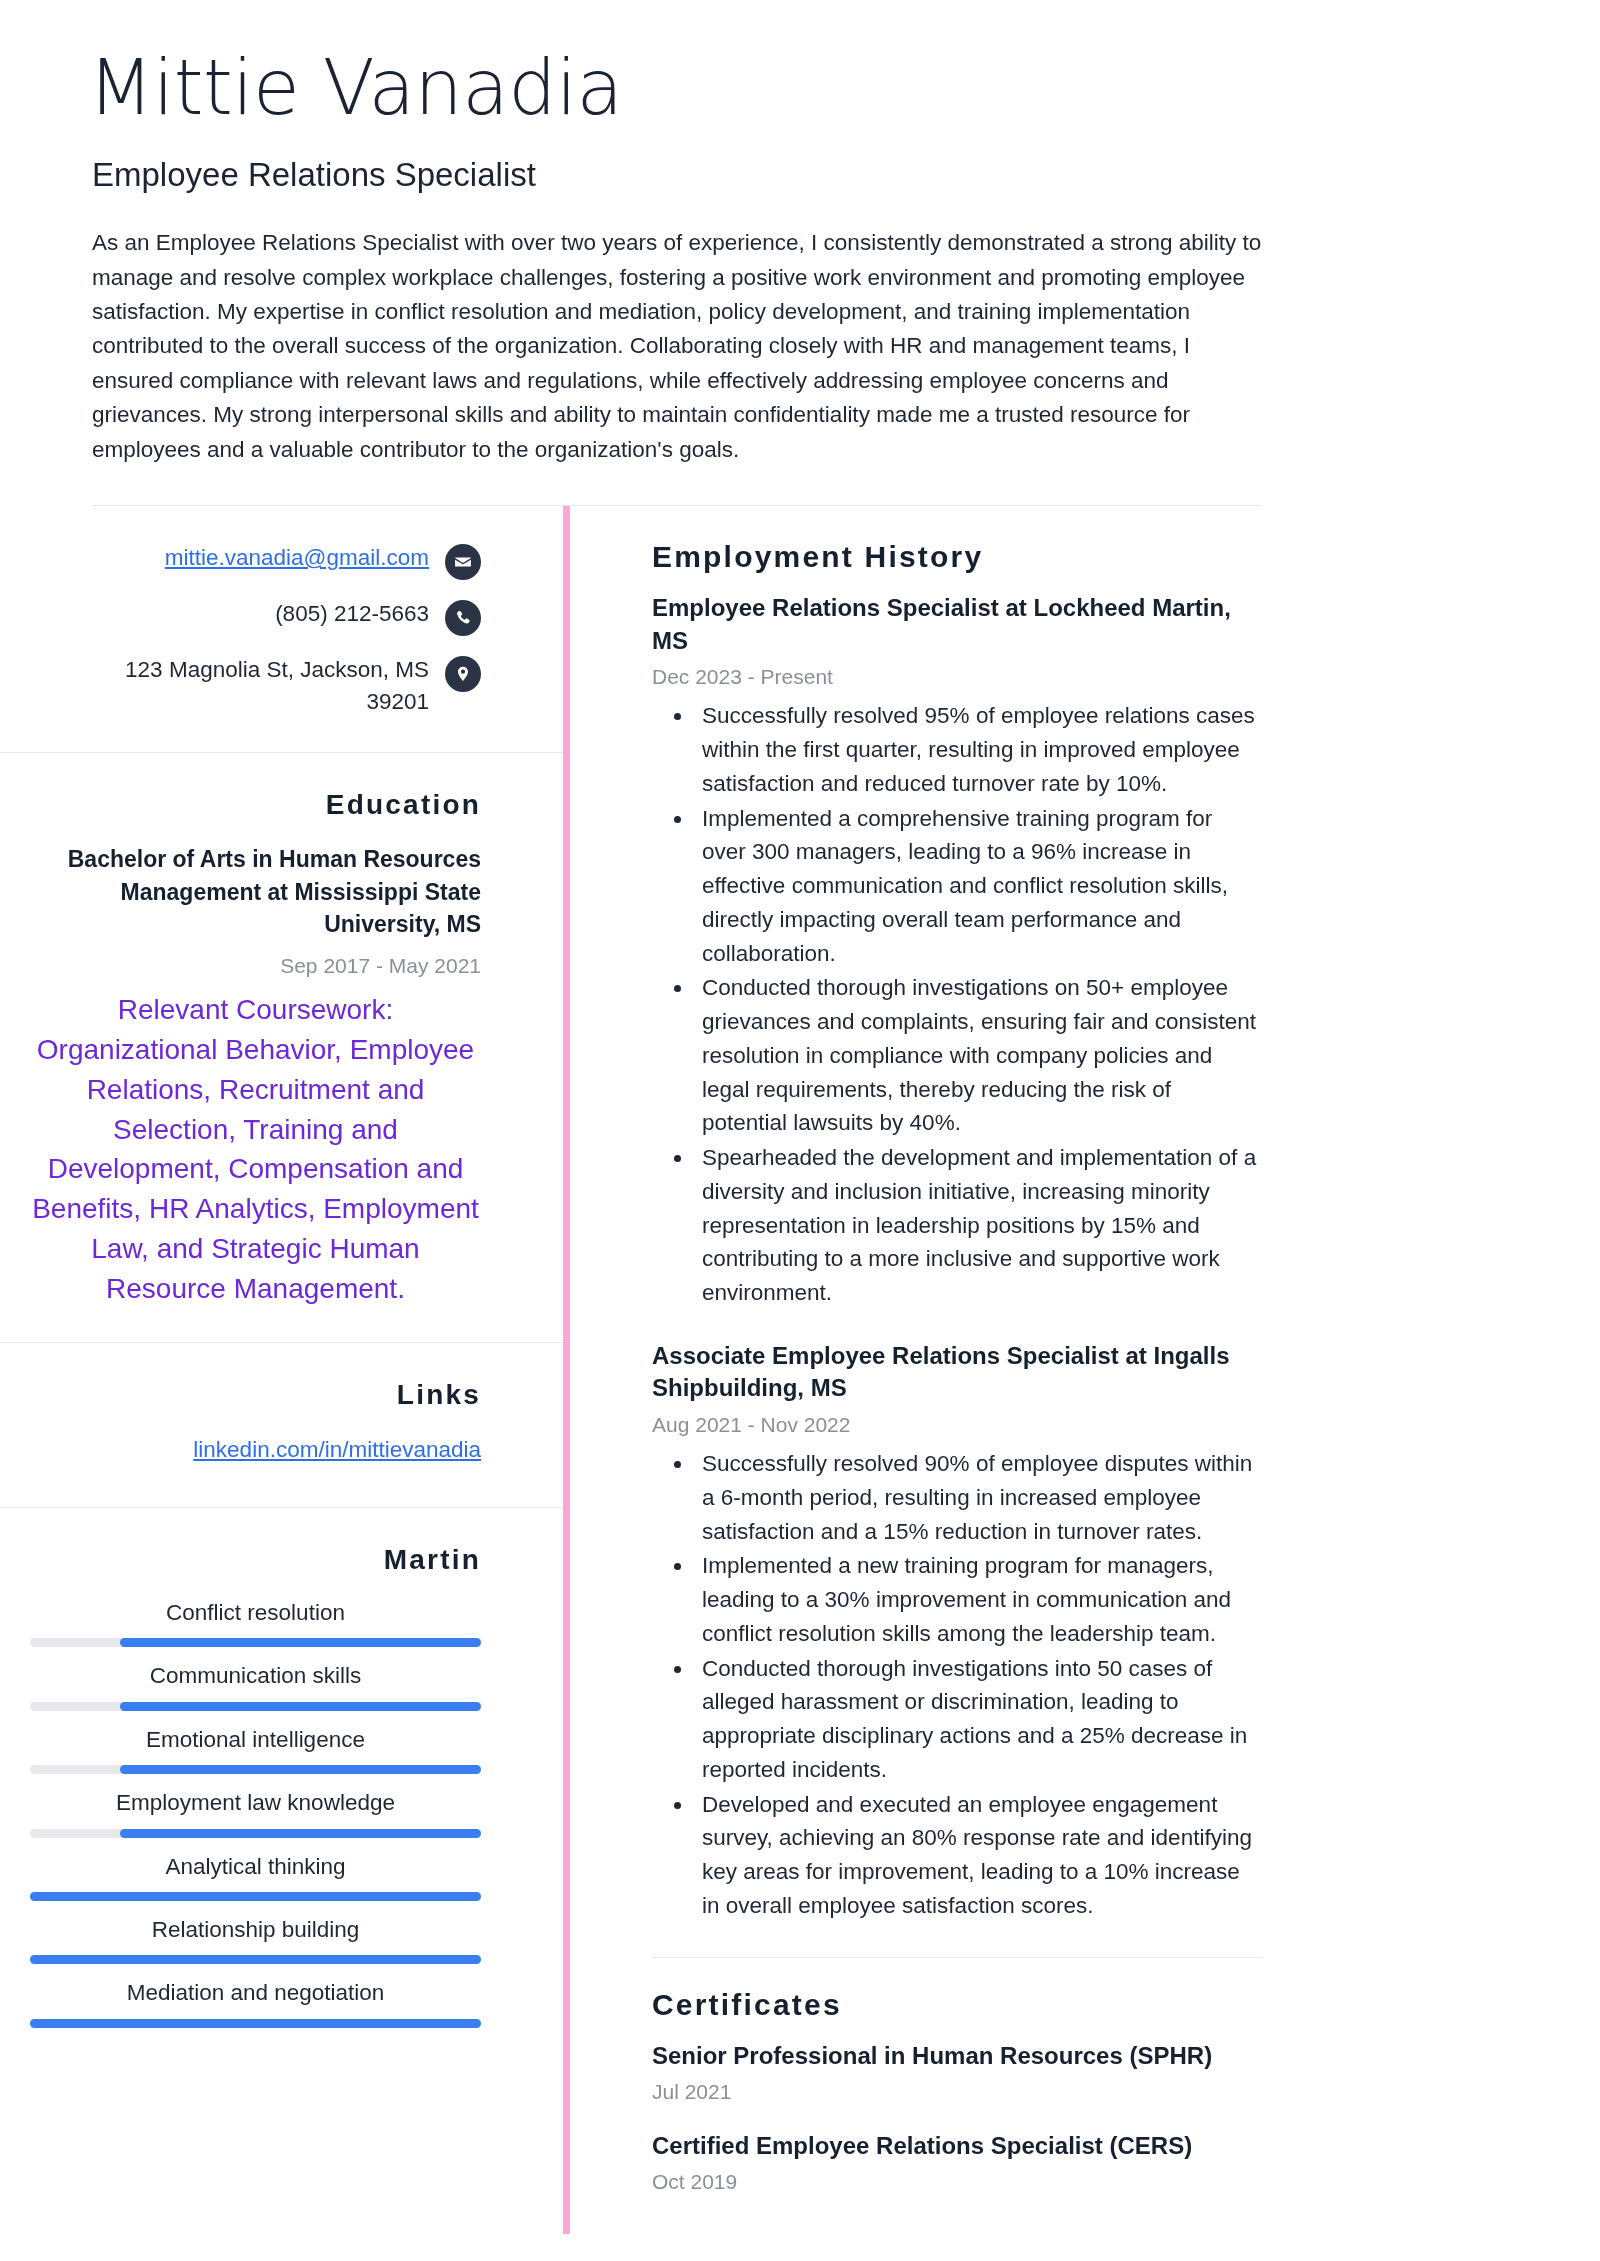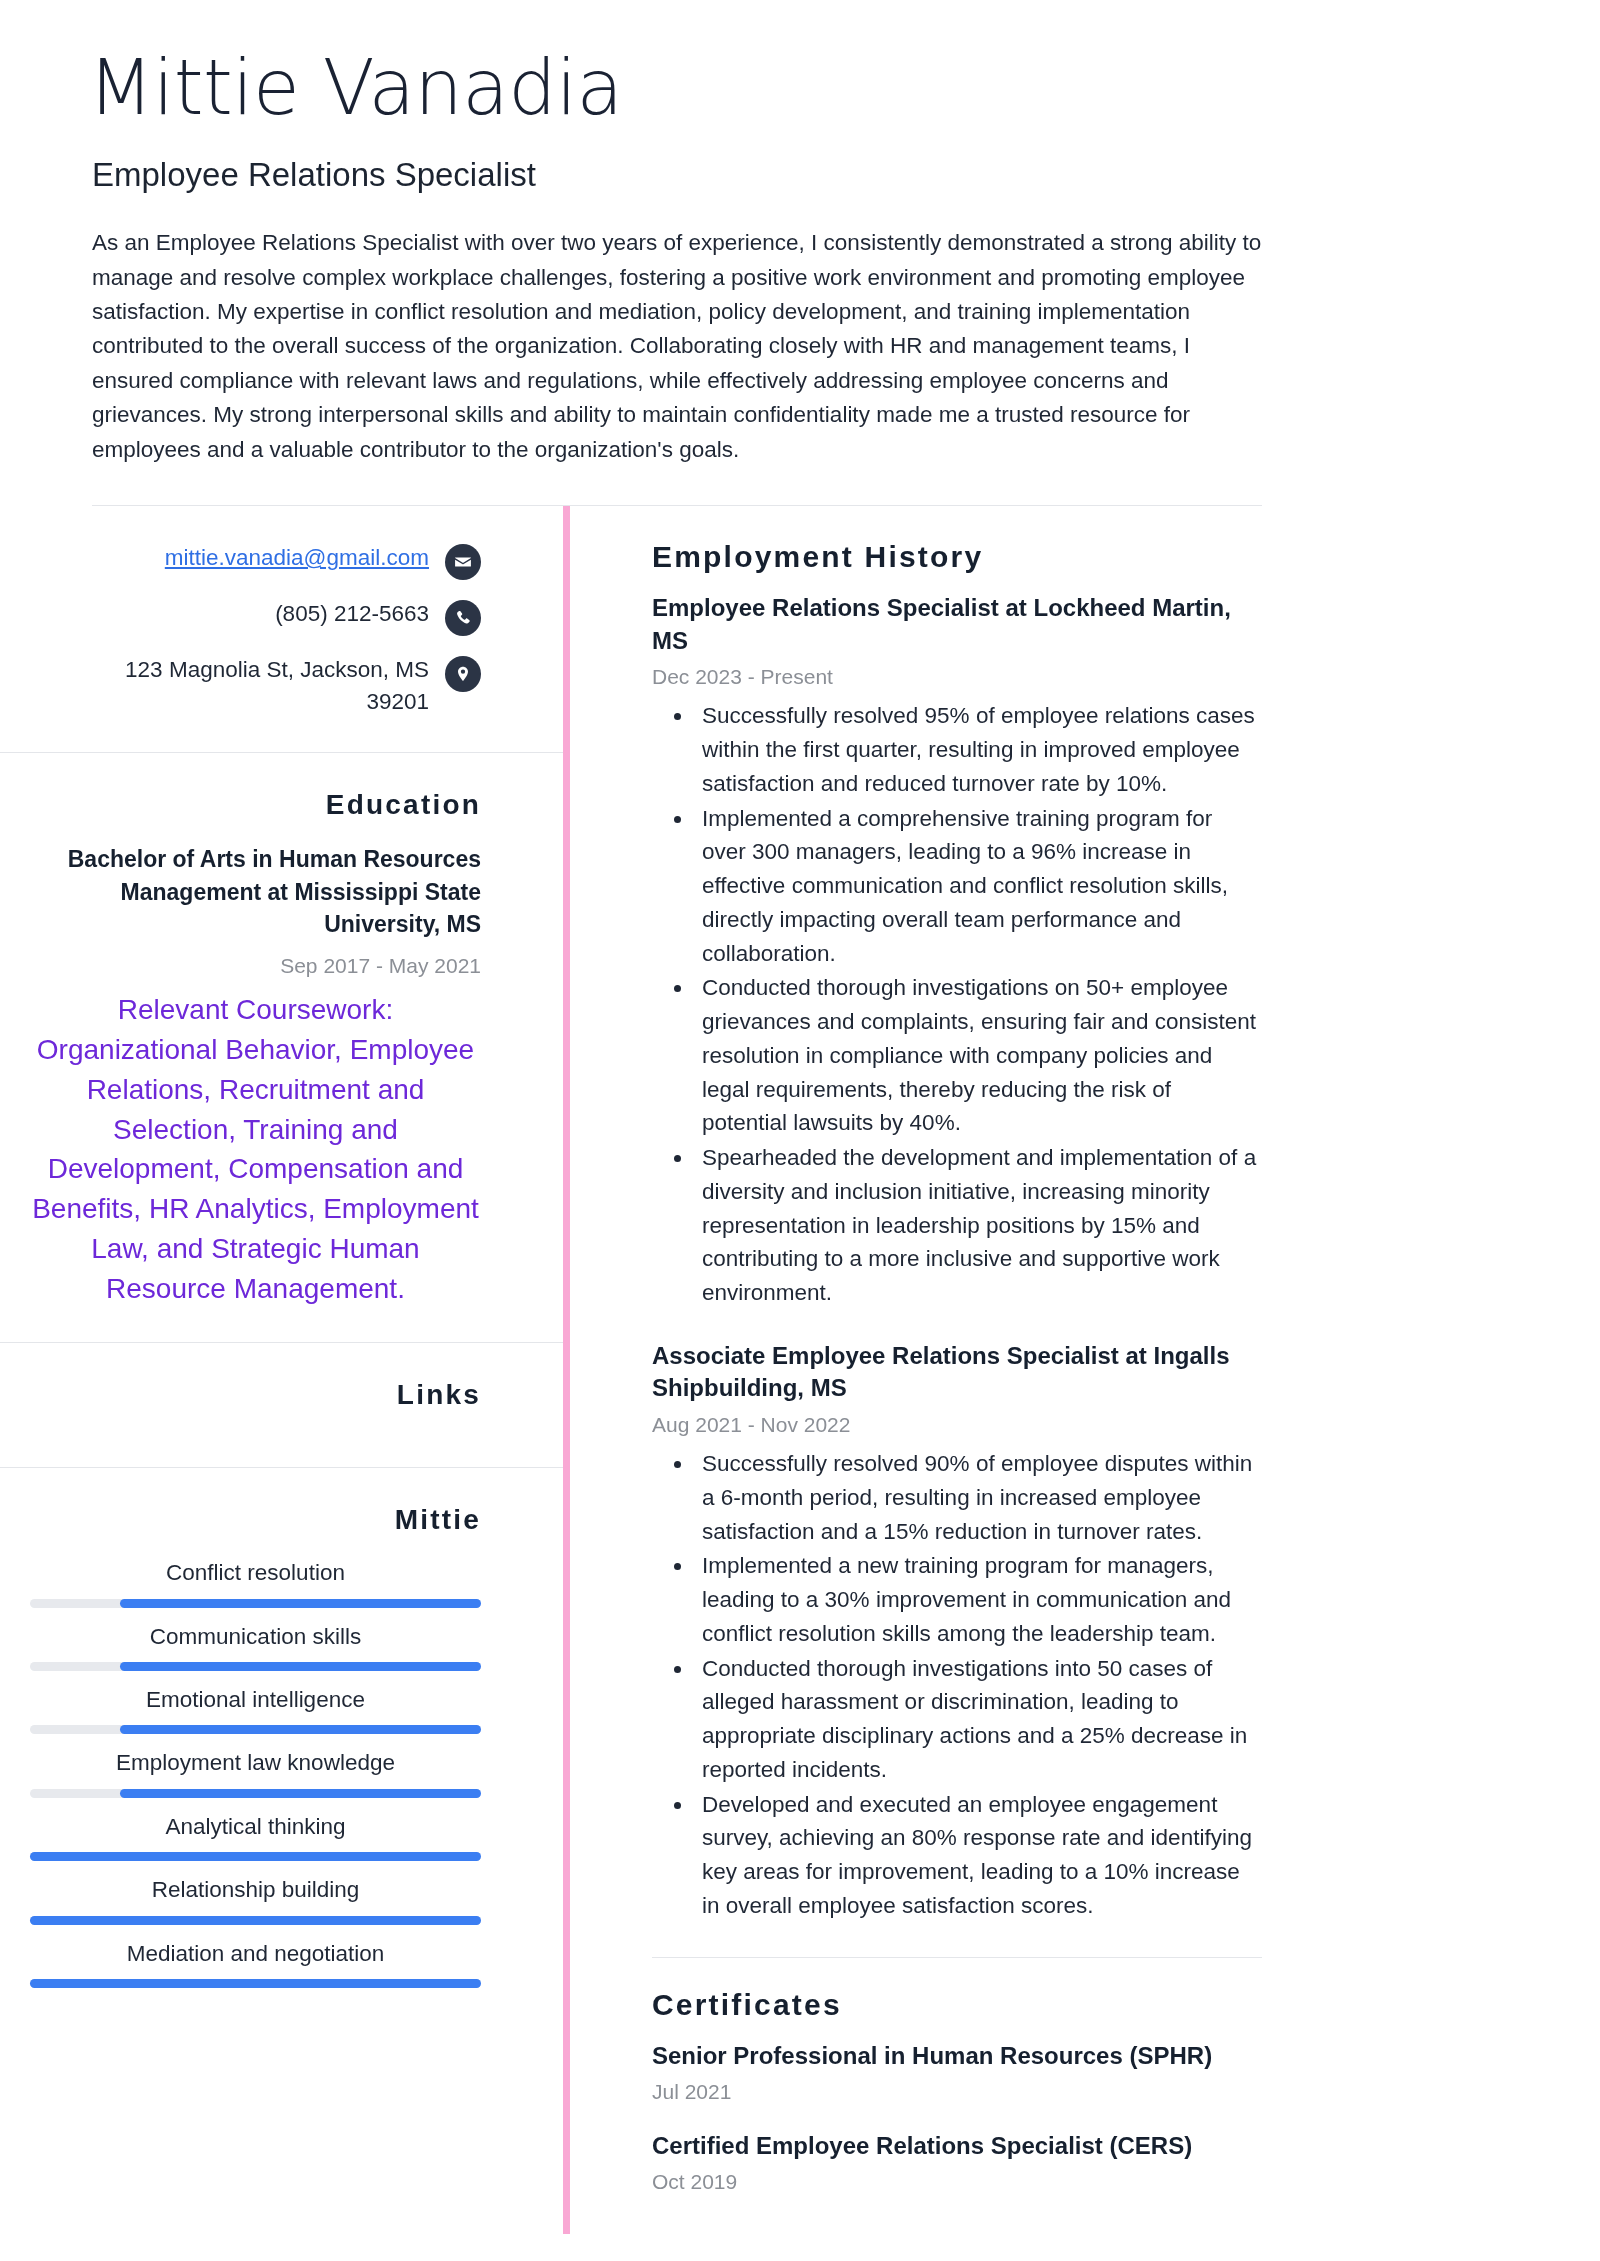--- a/index.html
+++ b/index.html
@@ -280,24 +280,27 @@
             <div>
               <div class="edu-degree">Bachelor of Arts in Human Resources Management at Mississippi State University, MS</div>
               <div class="edu-date">Sep 2017 - May 2021</div>
               <div class="edu-desc">Relevant Coursework: Organizational Behavior, Employee Relations, Recruitment and Selection, Training and Development, Compensation and Benefits, HR Analytics, Employment Law, and Strategic Human Resource Management.</div>
             </div>
           </div>
       </div>
 
       <div class="side-block">
         <div class="side-heading">Links</div>
+        <div class="links-list" id="links-list">
+            <div class="link-item"><a class="link-text">linkedin.com/in/mittievanadia</a></div>
+          </div>
       </div>
 
       <div class="side-block last">
-        <div class="side-heading">Mittie</div>
+        <div class="side-heading">Martin</div>
         <div id="skills-list">
             <div class="skill-item">
               <div class="skill-label">Conflict resolution</div>
               <div class="skill-track">
                 <div class="skill-fill" style="width: 80%; background: rgb(59, 126, 242);"></div>
               </div>
             </div>
             <div class="skill-item">
               <div class="skill-label">Communication skills</div>
               <div class="skill-track">

